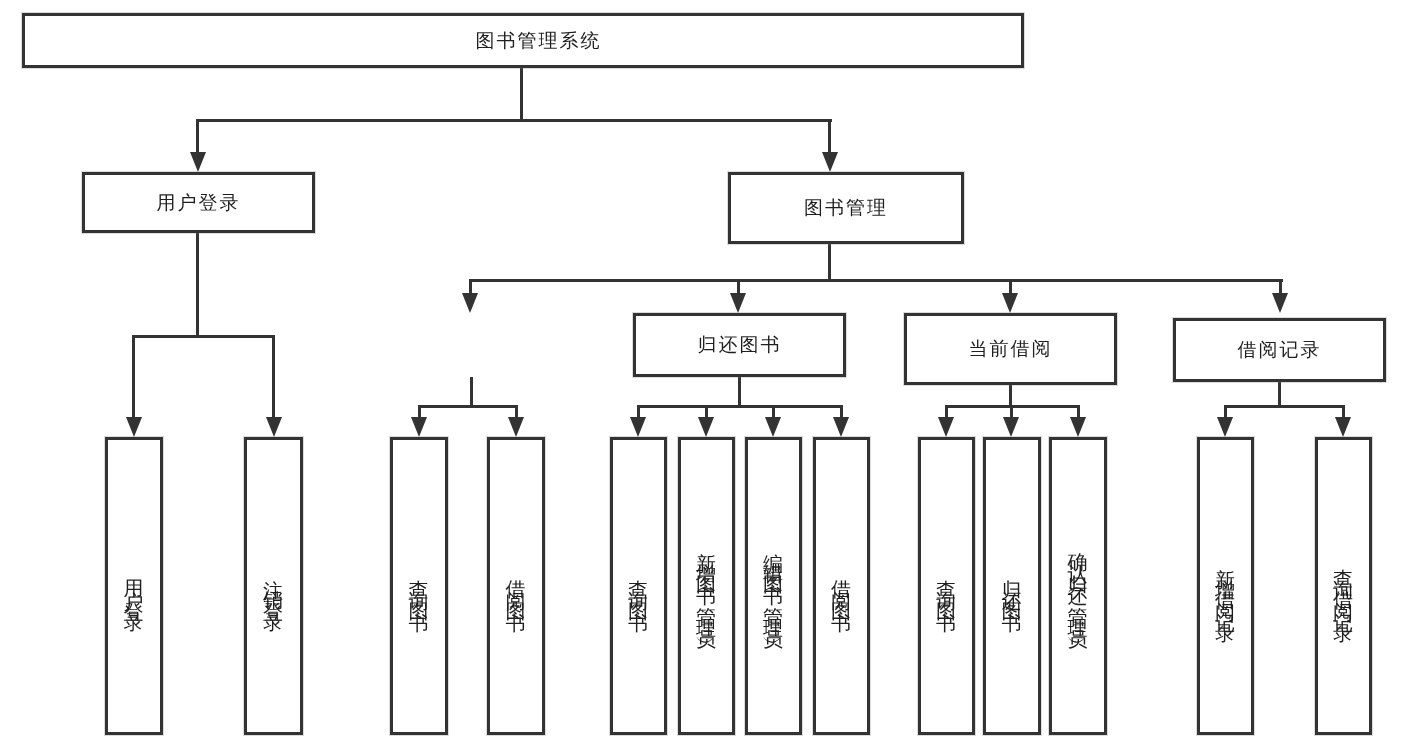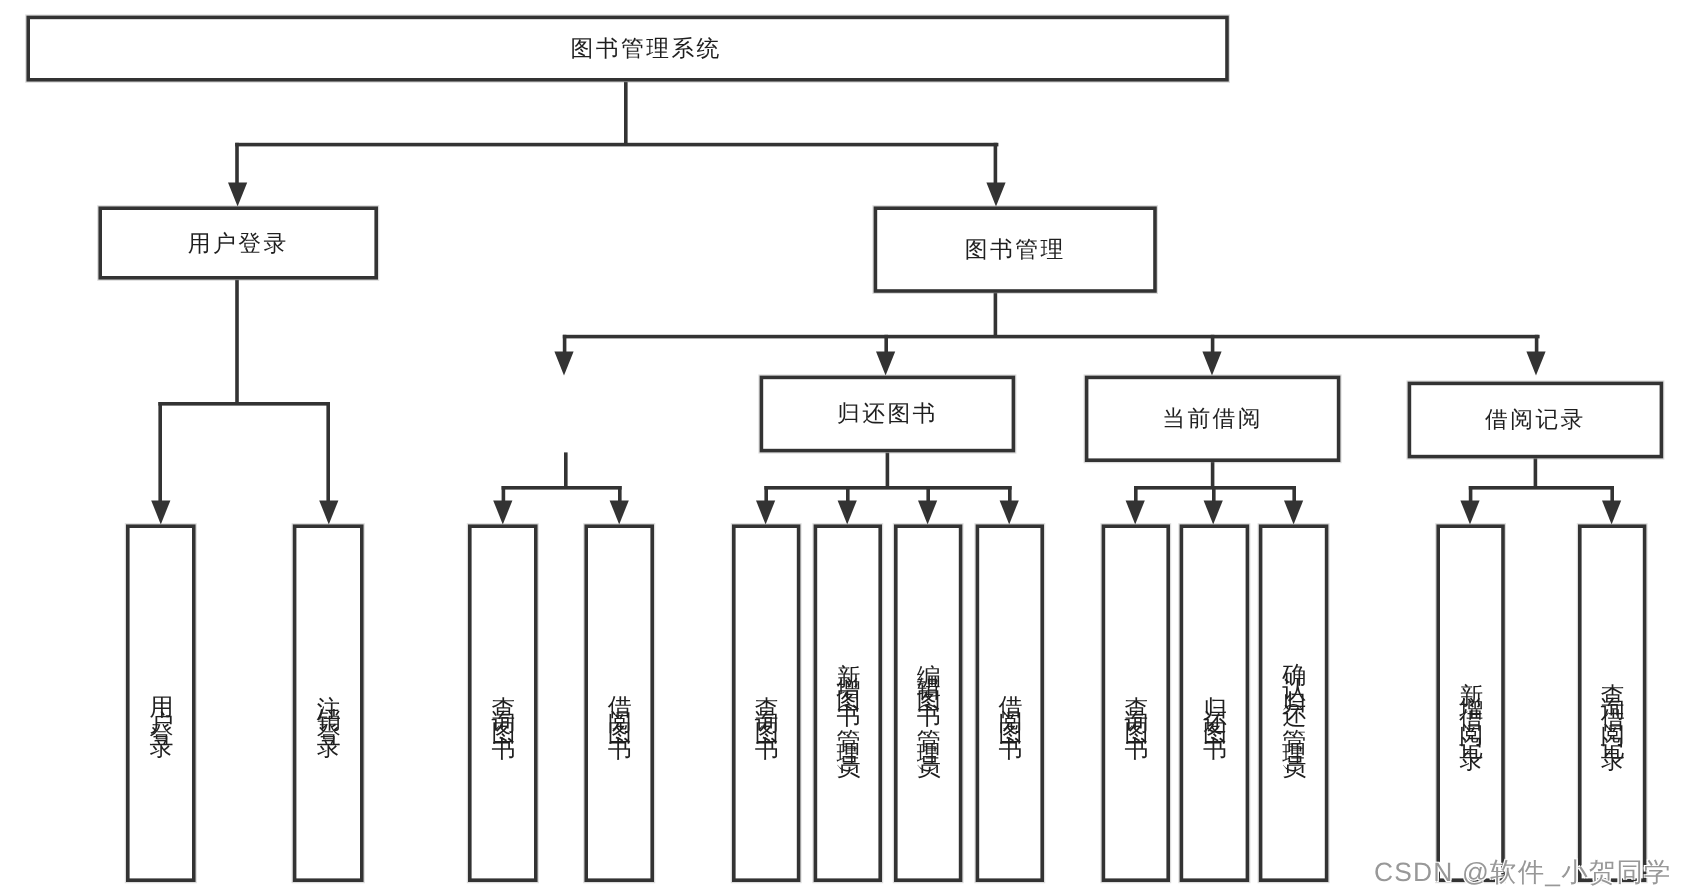--- a/index.html
+++ b/index.html
@@ -182,15 +182,14 @@
     <span class="vtext">确认归还（管理员）</span>
   </div>
 
   <div class="box leaf" style="left:1197px; top:437px; width:57px; height:298px;">
     <span class="vtext">新增借阅记录</span>
   </div>
   <div class="box leaf" style="left:1315px; top:437px; width:57px; height:298px;">
     <span class="vtext">查询借阅记录</span>
   </div>
 
-  <div class="watermark">CSDN @软件_小贺同学</div>
 
 </div>
 
 </body></html>

